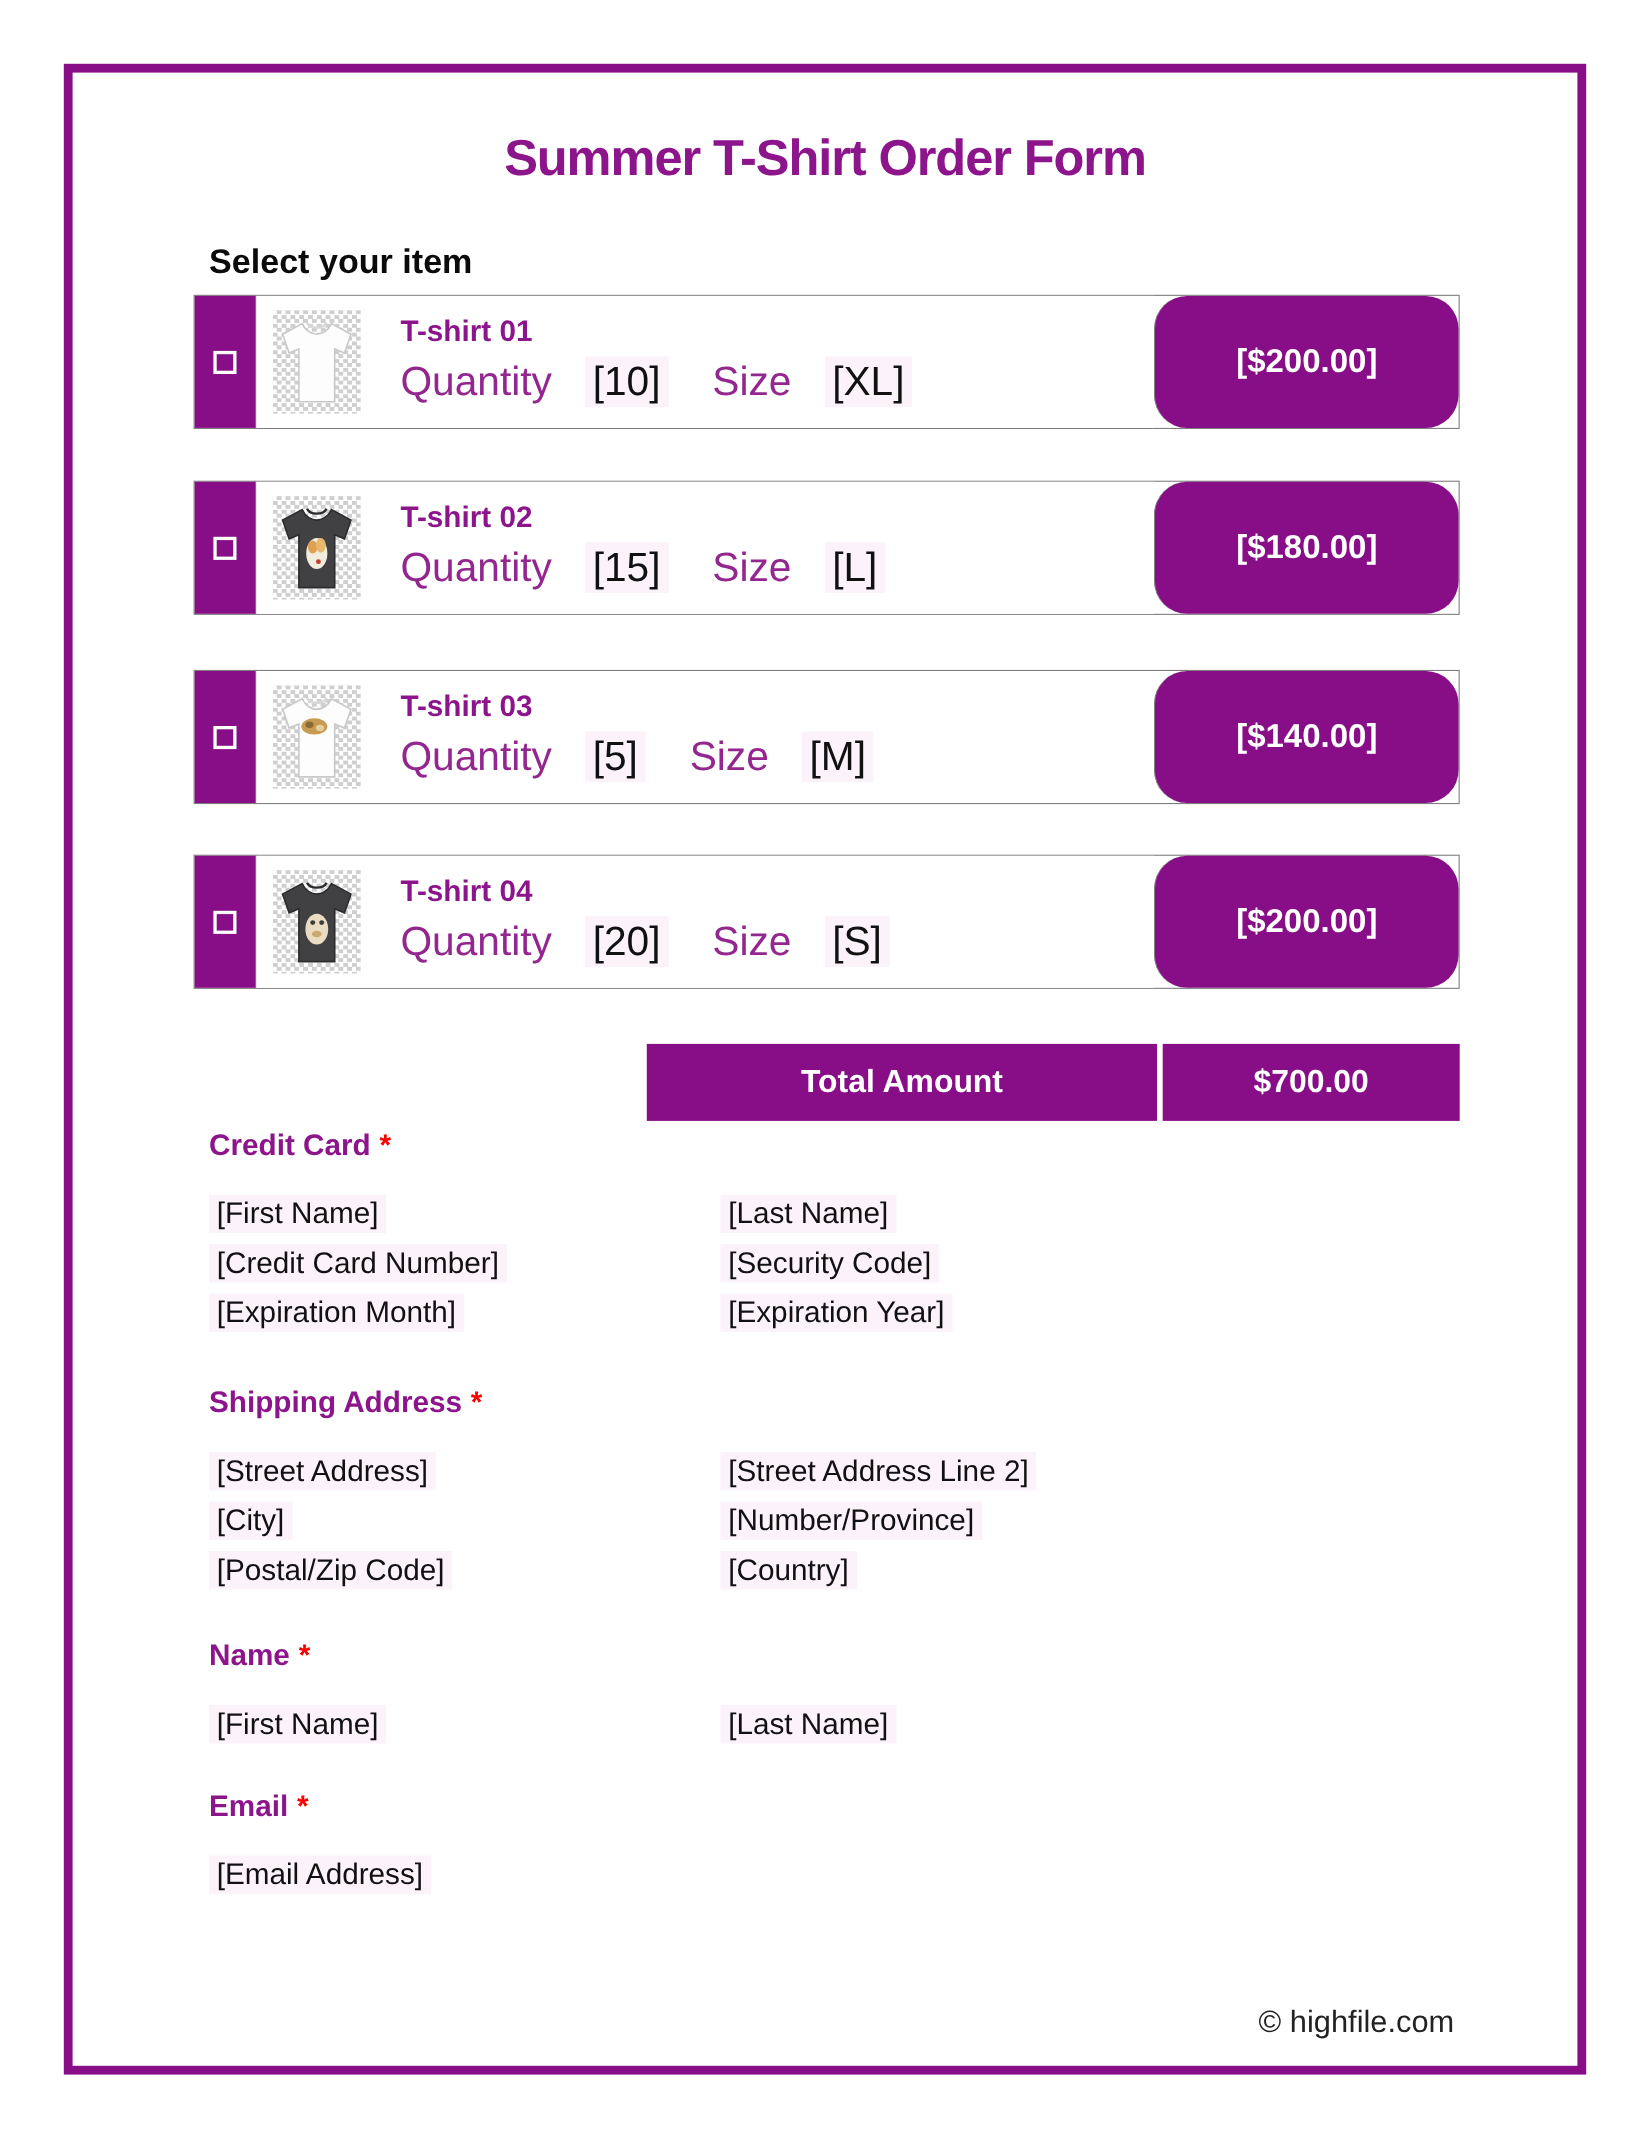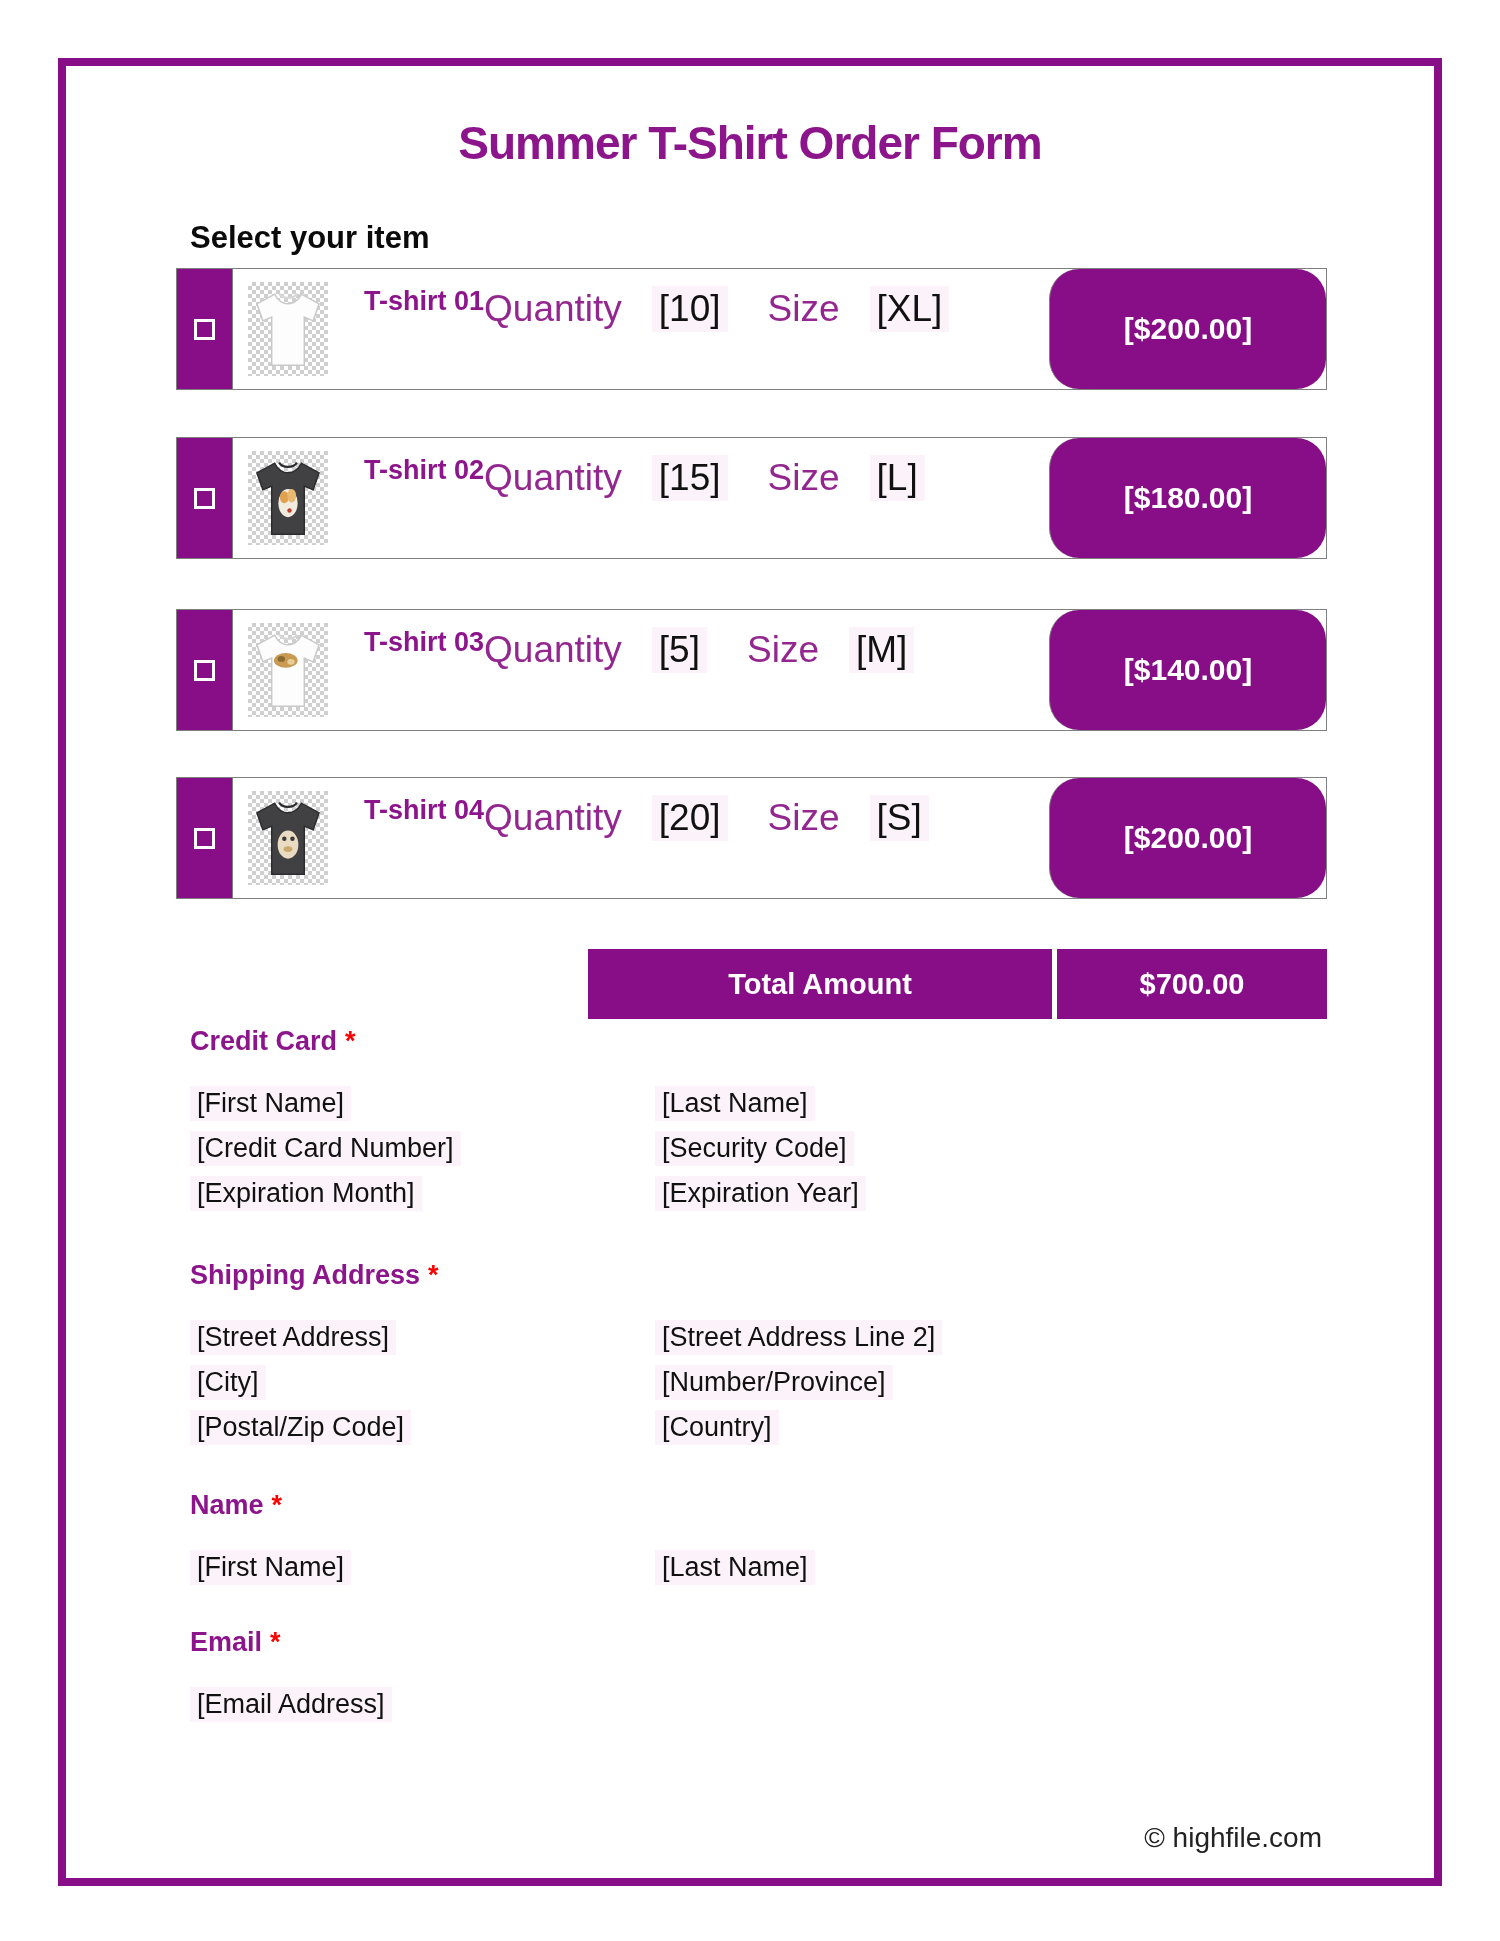--- a/index.html
+++ b/index.html
@@ -34,21 +34,21 @@
 
   .content-cell{flex:1;display:flex;align-items:center;background:#fff;padding-left:15px;}
 
   .thumb{width:80px;height:94px;flex:0 0 80px;
     background:repeating-conic-gradient(#cfcfcf 0% 25%, #ffffff 0% 50%);
     background-size:8px 8px;display:flex;align-items:center;justify-content:center;}
   .thumb svg{width:74px;height:86px;display:block;}
   .tee-white .tee-body{fill:#fdfdfd;stroke:#c9c9c9;stroke-width:2;}
   .tee-dark .tee-body{fill:#414144;stroke:#2c2c2f;stroke-width:2;}
 
-  .item-info{margin-left:36px;height:94px;display:flex;flex-direction:row;
+  .item-info{margin-left:36px;height:94px;display:flex;flex-direction:column;
     justify-content:space-between;padding:4px 0 6px 0;}
   .item-name{font-size:27px;font-weight:bold;color:var(--purple-text);}
   .qty-line{display:flex;align-items:baseline;font-size:37px;}
   .qty-label,.size-label{color:var(--label-purple);}
   .chip{background:var(--field-bg);color:#111;padding:2px 7px;display:inline-block;}
   .qty-line .chip{margin-left:30px;}
   .qty-line .size-label{margin-left:40px;}
 
   .price-cell{width:277px;flex:0 0 277px;background:var(--purple);border-left:1px solid var(--row-border);
     display:flex;align-items:center;justify-content:center;

